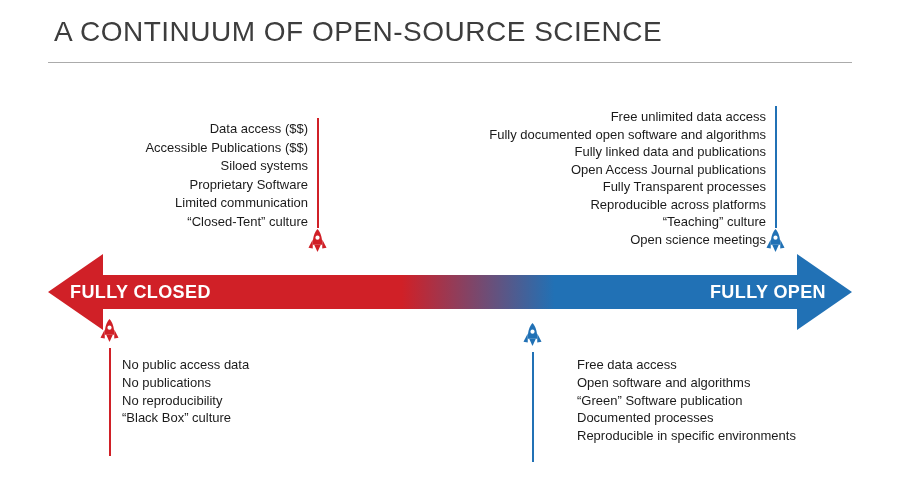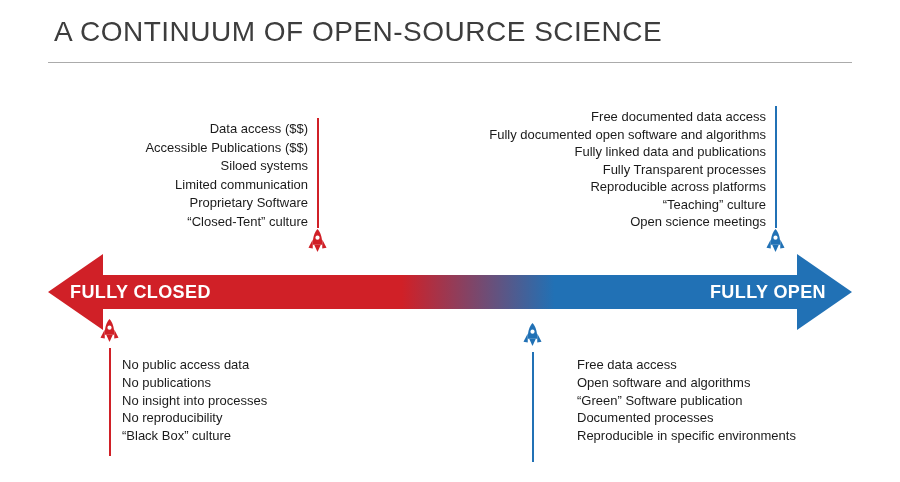--- a/index.html
+++ b/index.html
@@ -90,47 +90,47 @@
       <polygon points="0,38 55,0 55,21 749,21 749,0 804,38 749,76 749,55 55,55 55,76" fill="url(#continuumGrad)"></polygon>
     </svg>
     <span class="axis-label left">FULLY CLOSED</span>
     <span class="axis-label right">FULLY OPEN</span>
   </div>
 
   <div class="list right" id="list-closed-top">
       <div class="li">Data access ($$)</div>
       <div class="li">Accessible Publications ($$)</div>
       <div class="li">Siloed systems</div>
+      <div class="li">Proprietary Software</div>
       <div class="li">Limited communication</div>
-      <div class="li">Proprietary Software</div>
       <div class="li">“Closed-Tent” culture</div>
     </div>
   <div class="vline red-bg" id="vline-closed-top"></div>
   <svg class="rocket red-fg" id="rocket-closed-top" width="19" height="25" viewBox="0 0 20 26" fill="currentColor">
       <use href="#rocket-shape"></use>
     </svg>
 
   <div class="list right" id="list-open-top">
-      <div class="li">Free documented data access</div>
+      <div class="li">Free unlimited data access</div>
       <div class="li">Fully documented open software and algorithms</div>
       <div class="li">Fully linked data and publications</div>
+      <div class="li">Open Access Journal publications</div>
       <div class="li">Fully Transparent processes</div>
       <div class="li">Reproducible across platforms</div>
       <div class="li">“Teaching” culture</div>
       <div class="li">Open science meetings</div>
     </div>
   <div class="vline blue-bg" id="vline-open-top"></div>
   <svg class="rocket blue-fg" id="rocket-open-top" width="19" height="25" viewBox="0 0 20 26" fill="currentColor">
       <use href="#rocket-shape"></use>
     </svg>
 
   <div class="list" id="list-closed-bottom">
       <div class="li">No public access data</div>
       <div class="li">No publications</div>
-      <div class="li">No insight into processes</div>
       <div class="li">No reproducibility</div>
       <div class="li">“Black Box” culture</div>
     </div>
   <div class="vline red-bg" id="vline-closed-bottom"></div>
   <svg class="rocket red-fg" id="rocket-closed-bottom" width="19" height="25" viewBox="0 0 20 26" fill="currentColor">
       <use href="#rocket-shape"></use>
     </svg>
 
   <div class="list" id="list-open-bottom">
       <div class="li">Free data access</div>

